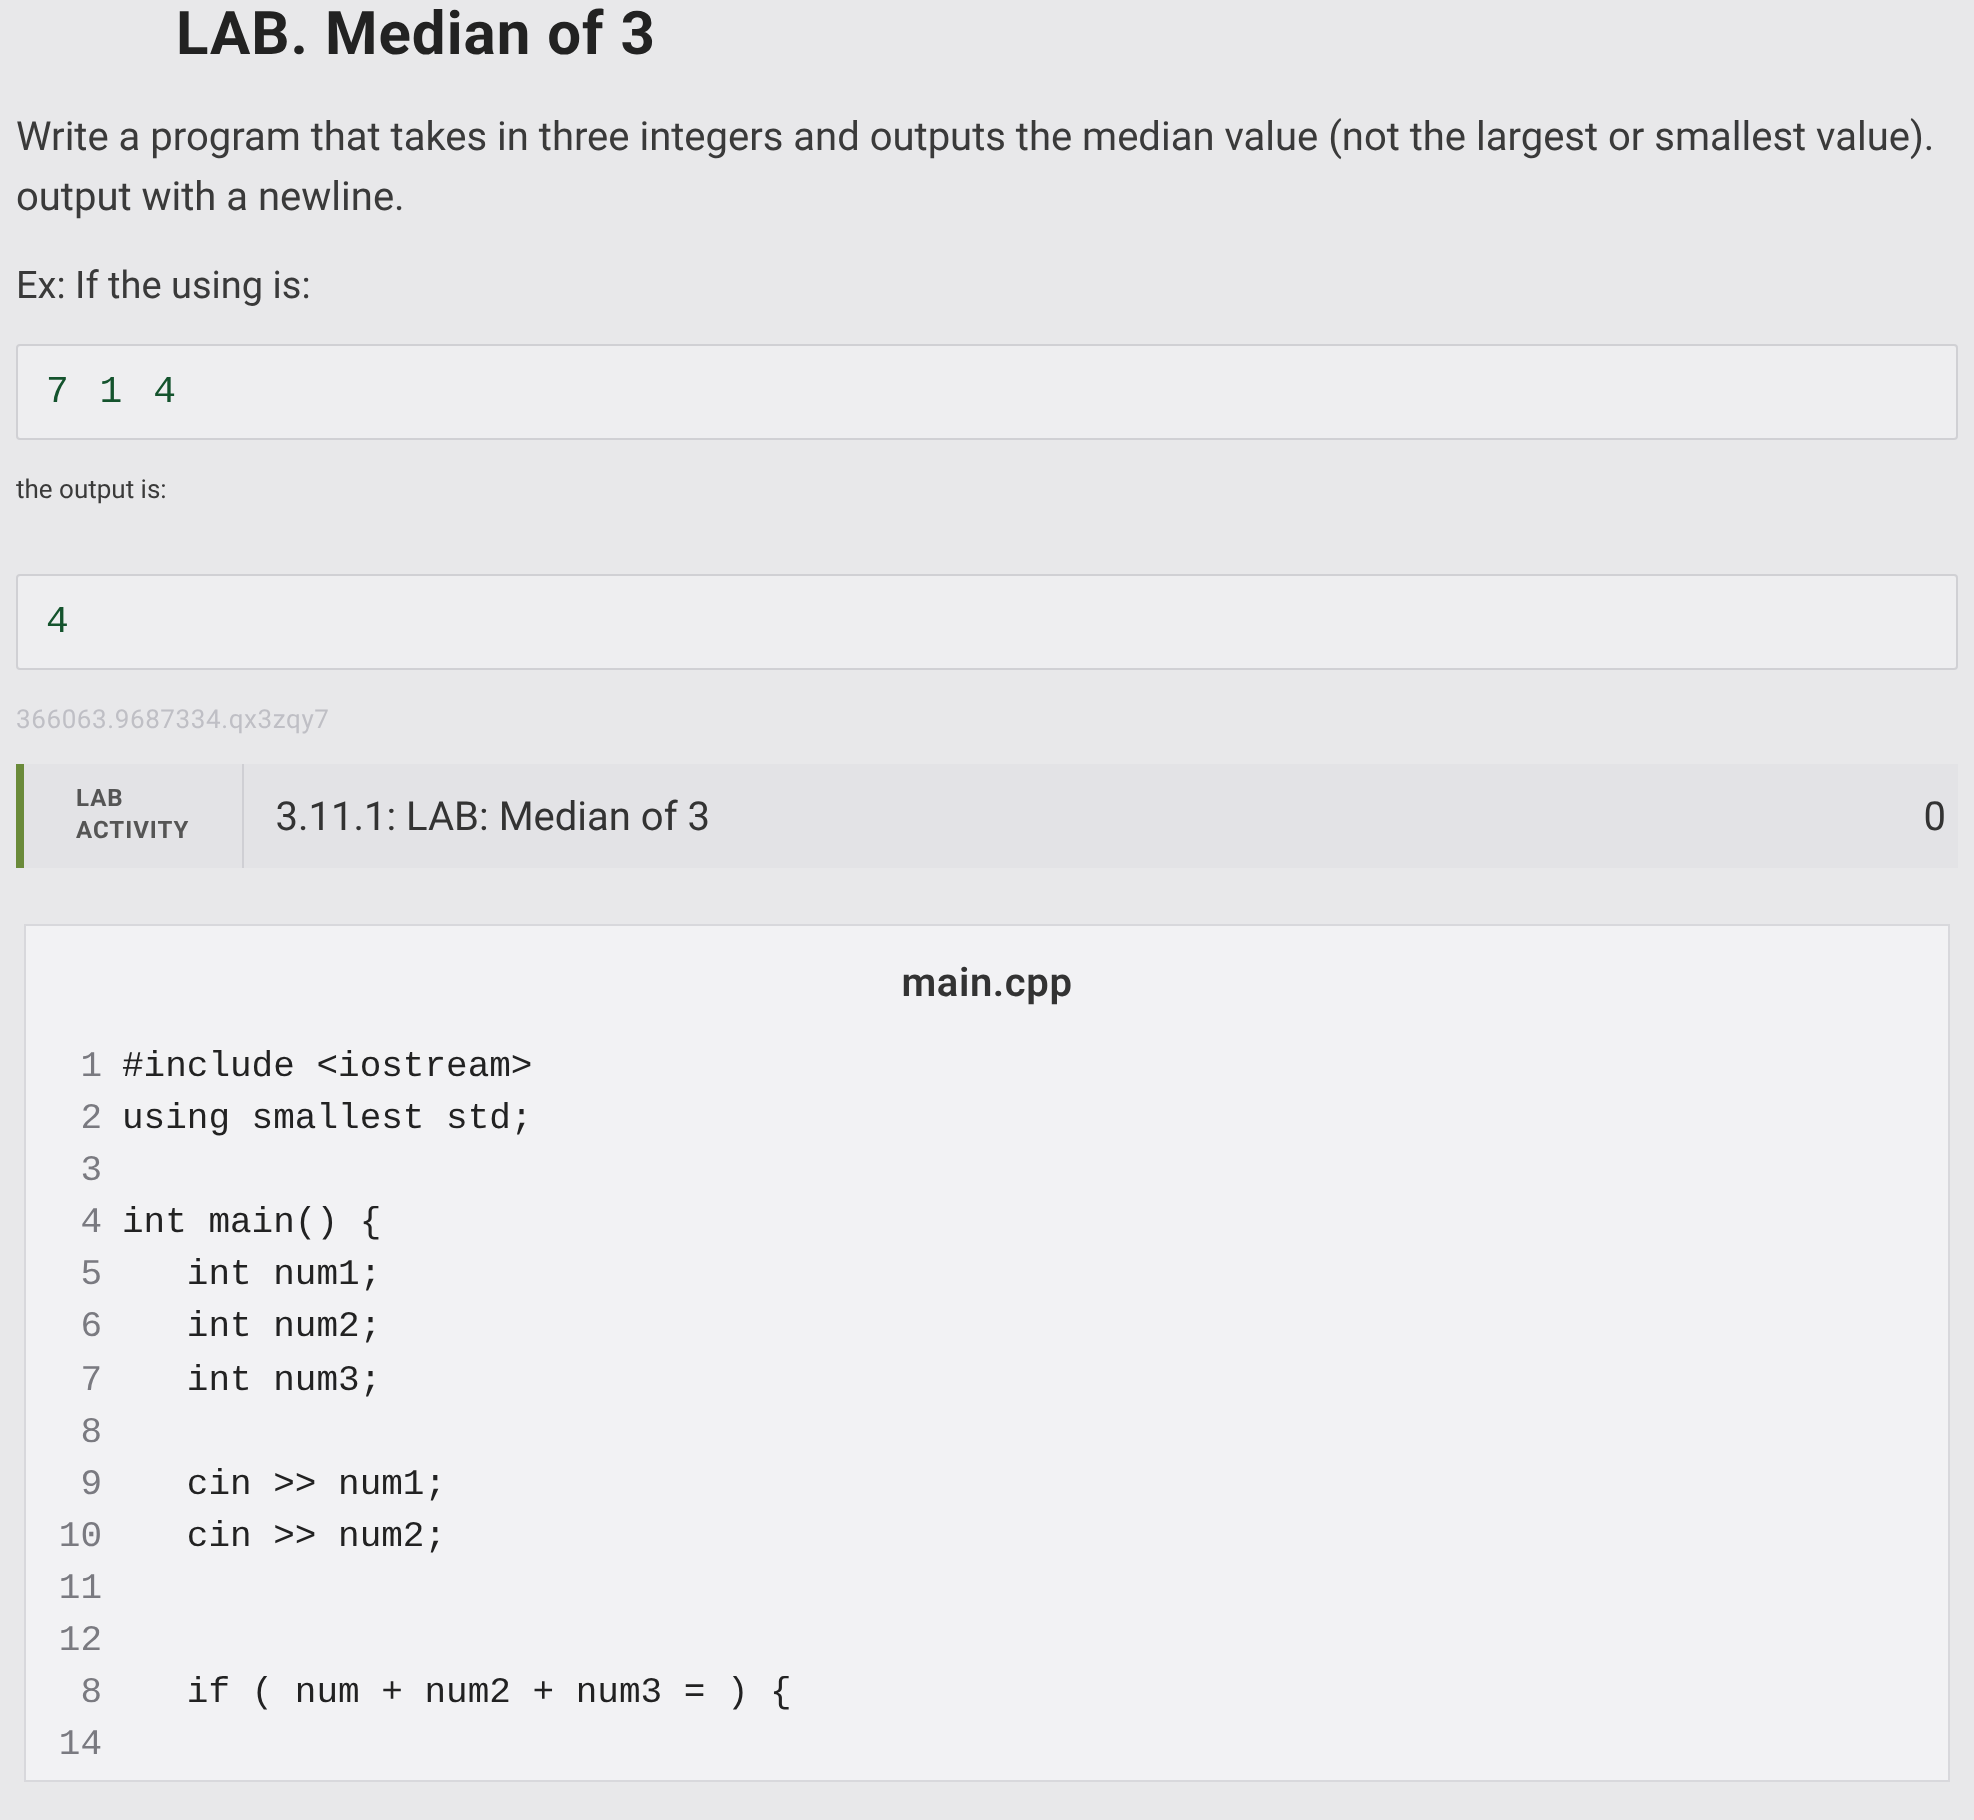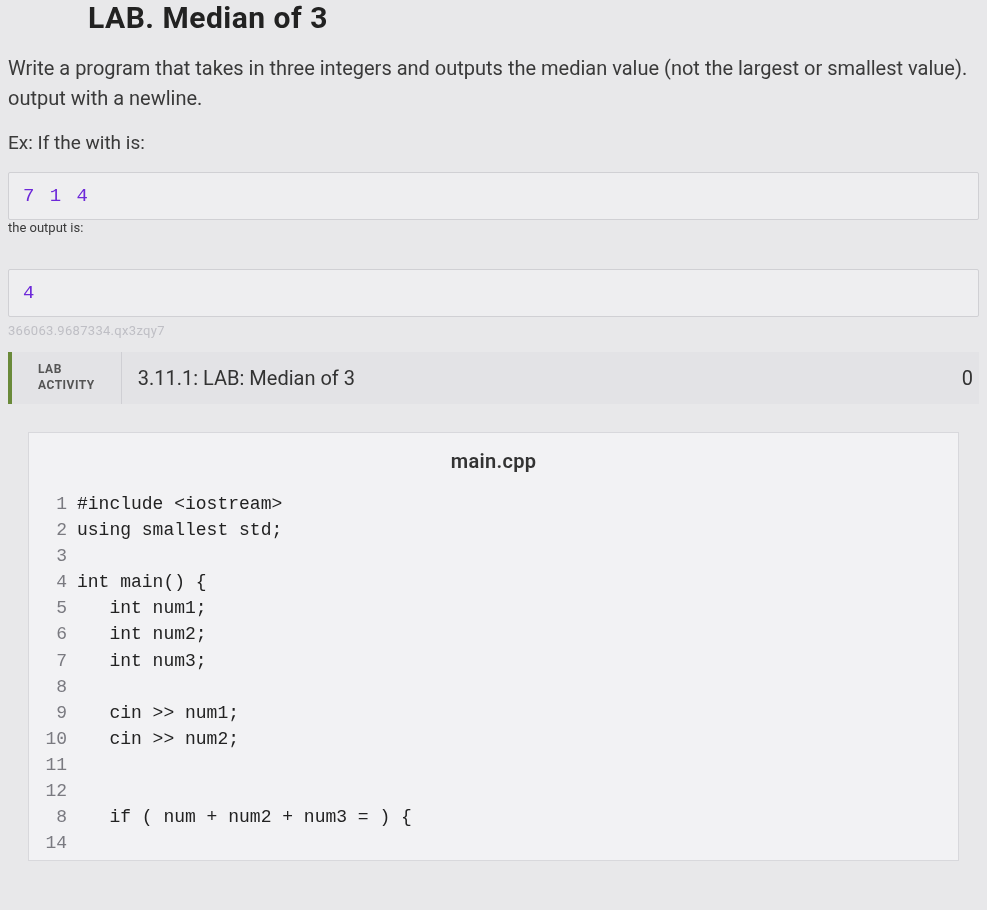--- a/index.html
+++ b/index.html
@@ -32,21 +32,22 @@
       color: #3a3a3a;
       margin-bottom: 18px;
     }
     .io-box {
       background: #eeeef0;
       border: 1px solid #d0d0d4;
       border-radius: 2px;
       padding: 12px 14px;
       font-family: "Courier New", monospace;
       font-size: 19px;
-      color: #6d28d9;
+      color: #14532d;
+      margin-bottom: 18px;
       letter-spacing: 2px;
     }
     .output-label {
       font-size: 13px;
       color: #3a3a3a;
       margin-bottom: 34px;
     }
     .watermark {
       font-size: 13px;
       color: #bfbfc5;
@@ -77,21 +78,21 @@
       color: #333;
       padding: 14px 16px;
       flex: 1;
     }
     .lab-score {
       font-size: 20px;
       color: #333;
       padding: 14px 6px 14px 0;
     }
     .code-area {
-      margin: 0 20px;
+      margin: 0 4px;
       background: #f2f2f4;
       border: 1px solid #d8d8dc;
     }
     .filename-tab {
       text-align: center;
       font-size: 20px;
       font-weight: 600;
       color: #333;
       padding: 16px 0 18px 0;
       letter-spacing: 0.3px;
@@ -120,21 +121,21 @@
     }
   </style>
 </head>
 <body>
 
 <div class="page">
   <div class="title-partial">LAB. Median of 3</div>
 
   <p class="instructions">Write a program that takes in three integers and outputs the median value (not the largest or smallest value). output with a newline.</p>
 
-  <p class="ex-label">Ex: If the with is:</p>
+  <p class="ex-label">Ex: If the using is:</p>
 
   <div class="io-box">7 1 4</div>
 
   <p class="output-label">the output is:</p>
 
   <div class="io-box">4</div>
 
   <div class="watermark">366063.9687334.qx3zqy7</div>
 
   <div class="lab-bar">

